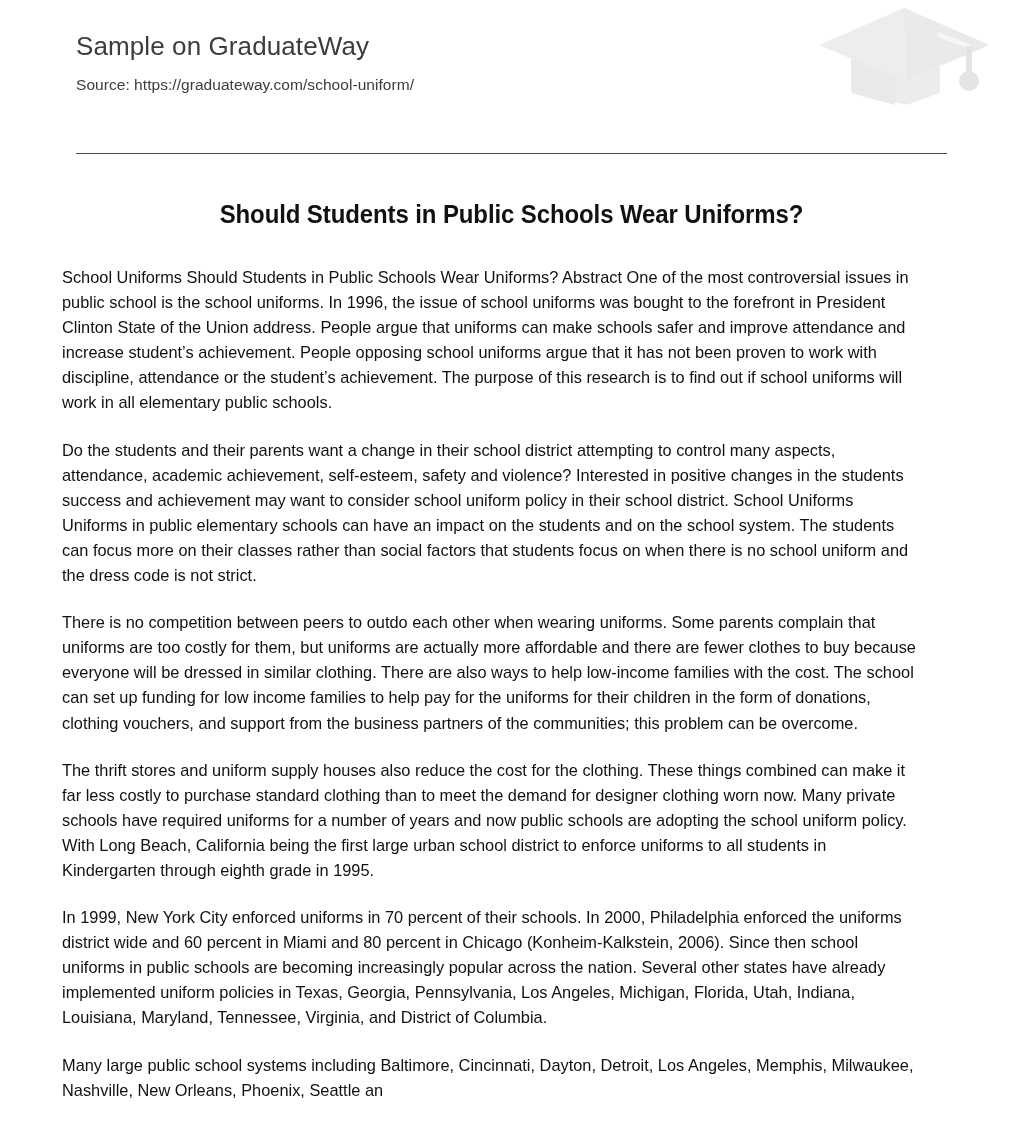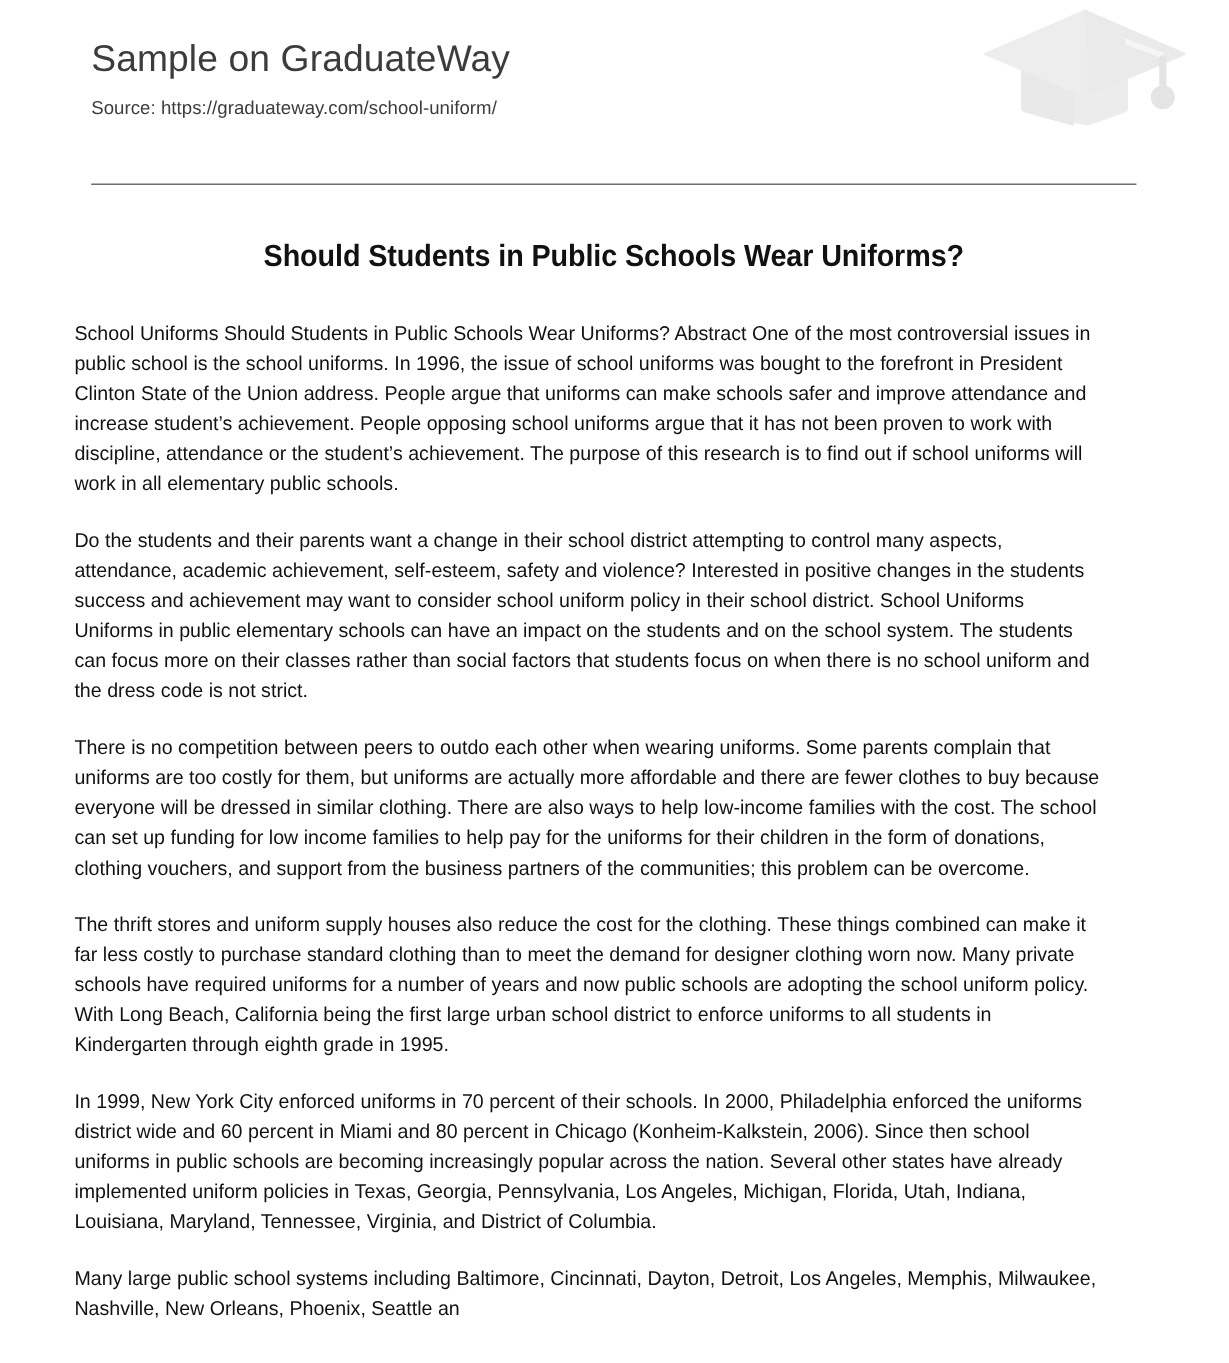--- a/index.html
+++ b/index.html
@@ -27,21 +27,21 @@
   .header {
     position: absolute;
     left: 76px;
     top: 30px;
     right: 77px;
     height: 110px;
   }
 
   .brand-title {
     font-family: "Liberation Sans", sans-serif;
-    font-size: 31px;
+    font-size: 26px;
     font-weight: 400;
     color: #3c3c3c;
     line-height: 1.25;
     margin: 0;
     padding: 0;
     letter-spacing: 0.1px;
   }
 
   .source-line {
     font-family: "Liberation Sans", sans-serif;

